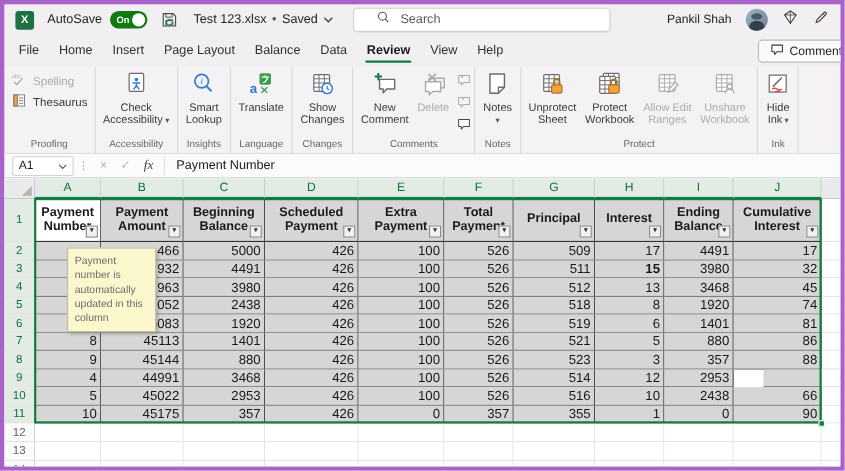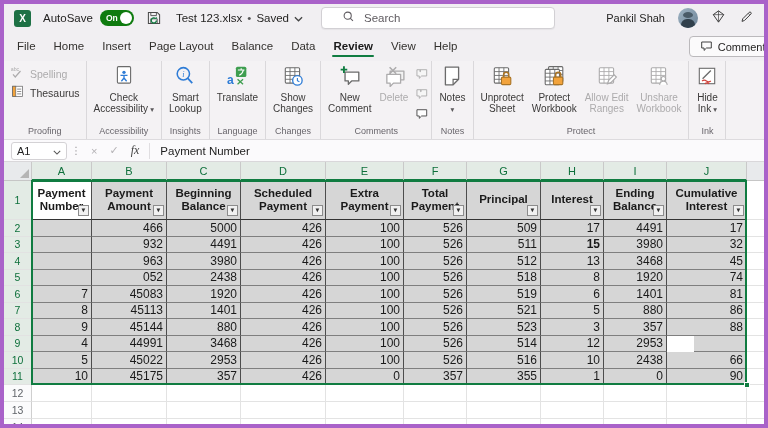--- a/index.html
+++ b/index.html
@@ -599,16 +599,17 @@
         <div class="cell empty" style="left: 237px; top: 257px; width: 85px; height: 17px;"></div>
         <div class="cell empty" style="left: 322px; top: 257px; width: 78px; height: 17px;"></div>
         <div class="cell empty" style="left: 400px; top: 257px; width: 63px; height: 17px;"></div>
         <div class="cell empty" style="left: 463px; top: 257px; width: 74px; height: 17px;"></div>
         <div class="cell empty" style="left: 537px; top: 257px; width: 63px; height: 17px;"></div>
         <div class="cell empty" style="left: 600px; top: 257px; width: 63px; height: 17px;"></div>
         <div class="cell empty" style="left: 663px; top: 257px; width: 80px; height: 17px;"></div>
         <div class="cell empty" style="left: 743px; top: 257px; width: 60px; height: 17px;"></div>
         <div class="selrect" style="left: 27px; top: 18px; width: 716px; height: 205px;"></div>
         <div class="fillhandle" style="left: 740px; top: 220px;"></div>
+        <div class="tooltip" style="left: 57px; top: 63px;">Payment number is automatically updated in this column</div>
       </div>
 
  </div>
 </div>
 
 </body></html>

